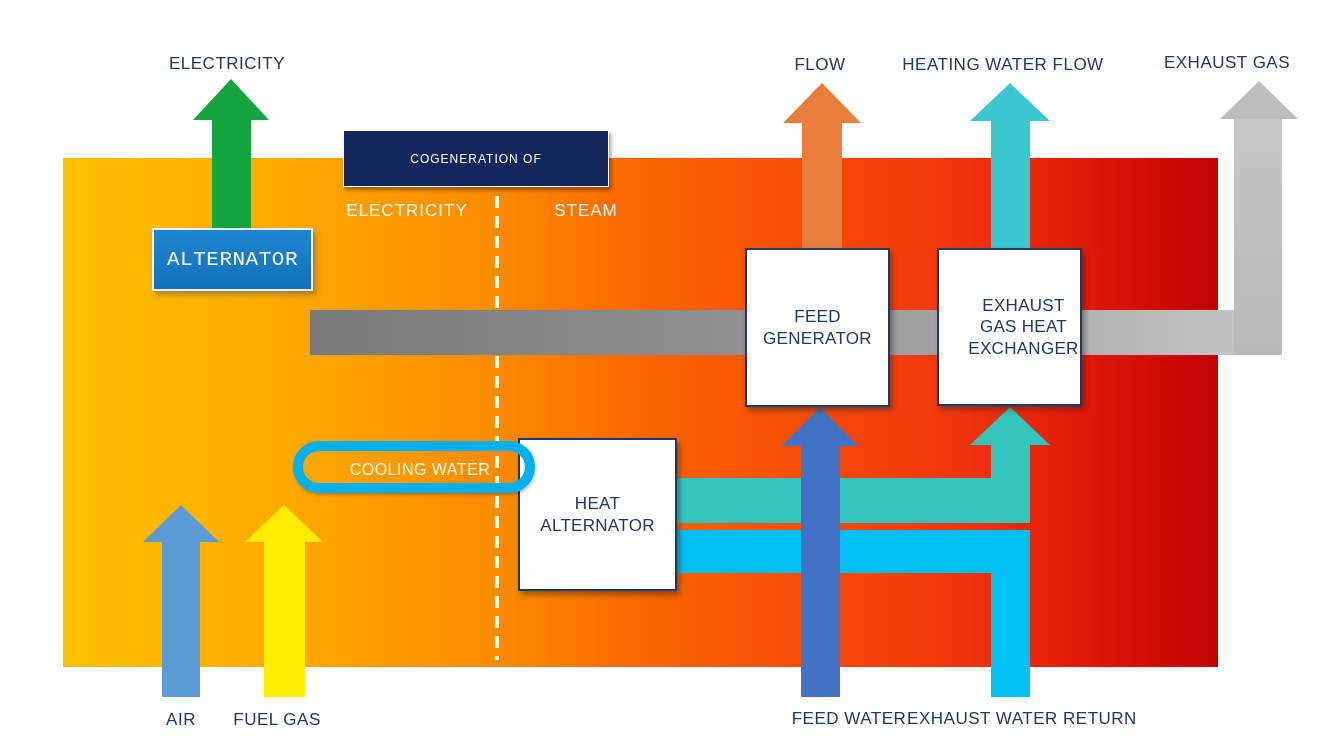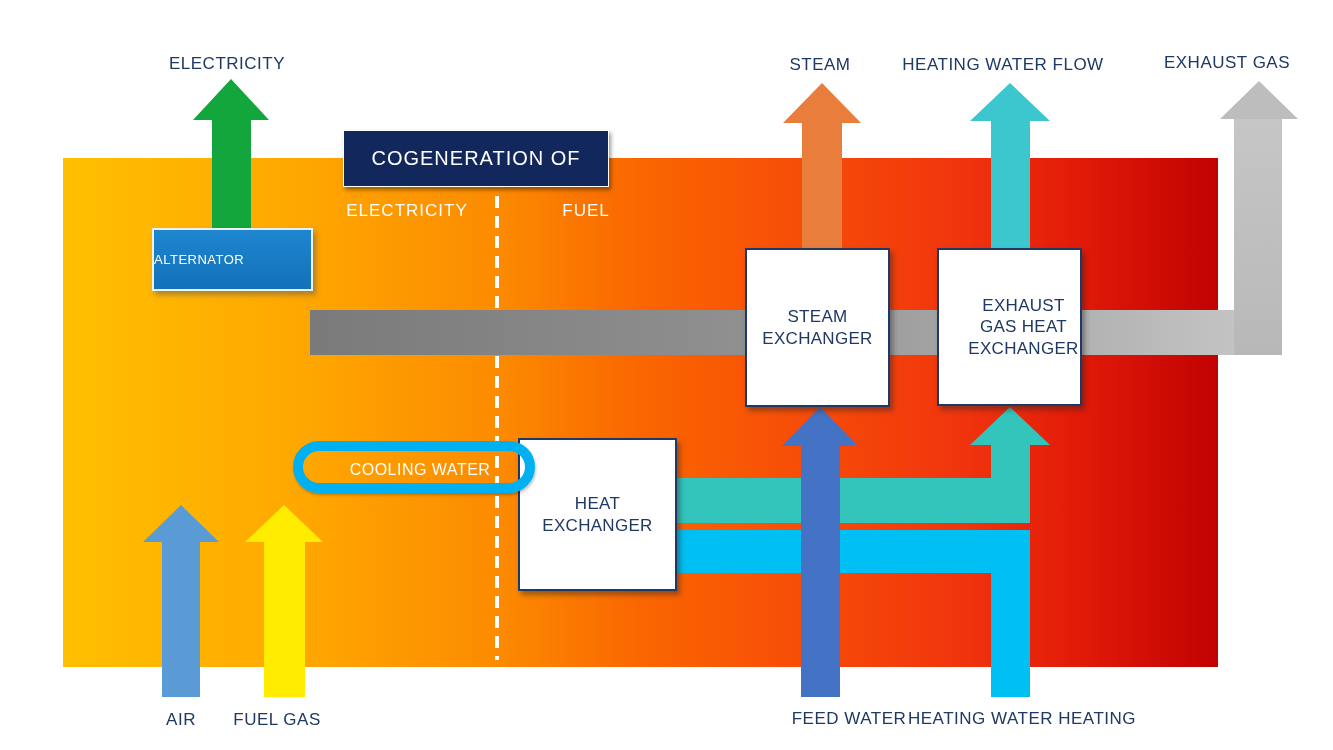--- a/index.html
+++ b/index.html
@@ -56,42 +56,42 @@
   #air-shaft{left:162px;top:541px;width:38px;height:156px;background:var(--air_blue);}
   #air-head{left:143px;top:505px;border-left:38px solid transparent;
     border-right:38px solid transparent;border-bottom:37px solid var(--air_blue);}
   #fuel-shaft{left:264px;top:541px;width:41px;height:156px;background:var(--fuel_yellow);}
   #fuel-head{left:245px;top:505px;border-left:39px solid transparent;
     border-right:39px solid transparent;border-bottom:37px solid var(--fuel_yellow);}
   
   .machine-box{
     background:linear-gradient(180deg,#1E86D0,var(--machine_blue));
     border:2px solid #F0F0F0;box-shadow:3px 4px 5px rgba(90,90,90,.5);
-    color:#fff;display:flex;align-items:center;
-    text-align:center;font-size:13px;letter-spacing:.5px;box-sizing:border-box;
+    color:#fff;display:flex;align-items:center;justify-content:center;
+    text-align:center;font-size:21px;letter-spacing:.5px;box-sizing:border-box;font-family:Liberation Mono, monospace;
   }
   #alternator{left:152px;top:228px;width:161px;height:63px;}
   #gas-engine{left:152px;top:291px;width:161px;height:205px;}
   
   .plant-box{
     background:#fff;border:2px solid var(--navy);box-shadow:3px 4px 5px rgba(40,40,40,.45);
     color:var(--navy);display:flex;align-items:center;justify-content:center;
     text-align:center;font-size:17px;letter-spacing:.3px;line-height:1.25;box-sizing:border-box;
   }
   #steam-generator{left:745px;top:248px;width:145px;height:159px;}
   #eghe{left:937px;top:248px;width:145px;height:158px;padding-left:28px;}
   #heat-exchanger{left:518px;top:438px;width:159px;height:153px;}
   #steam-generator span,#eghe span{display:block;width:112px;}
   #heat-exchanger span{display:block;width:130px;}
   
   #banner{
     left:343px;top:130px;width:266px;height:57px;background:var(--banner_bg);
     border:1px solid #ffffff;box-shadow:2px 3px 4px rgba(0,0,0,.4);
     color:#fff;display:flex;align-items:center;justify-content:center;
-    font-size:20px;letter-spacing:1px;white-space:nowrap;box-sizing:border-box;
+    font-size:12px;letter-spacing:1px;white-space:nowrap;box-sizing:border-box;
   }
   
   #cooling{
     left:293px;top:441px;width:242px;height:52px;border:10px solid var(--cooling_cyan);
     border-radius:26px;box-sizing:border-box;box-shadow:1px 2px 3px rgba(0,0,0,.25);
     display:flex;align-items:center;justify-content:center;
   }
   #cooling span{color:#fff;font-size:16px;letter-spacing:.5px;white-space:nowrap;padding-left:12px;margin-top:6px;}
   
   .lbl{
@@ -136,42 +136,42 @@
   <div id="air-shaft" class="abs"></div>
   <div id="air-head" class="abs head"></div>
 
   <div id="fuel-shaft" class="abs"></div>
   <div id="fuel-head" class="abs head"></div>
 
   <div id="alternator" class="abs machine-box">
     <span>ALTERNATOR</span>
   </div>
   <div id="steam-generator" class="abs plant-box">
-    <span>STEAM EXCHANGER</span>
+    <span>FEED GENERATOR</span>
   </div>
   <div id="eghe" class="abs plant-box">
     <span>EXHAUST GAS HEAT EXCHANGER</span>
   </div>
   <div id="heat-exchanger" class="abs plant-box">
-    <span>HEAT EXCHANGER</span>
+    <span>HEAT ALTERNATOR</span>
   </div>
 
   <div id="banner" class="abs">
     <span>COGENERATION OF</span>
   </div>
   <div class="abs zone-lbl" style="left:407px;top:201px;">ELECTRICITY</div>
-  <div class="abs zone-lbl" style="left:586px;top:201px;">FUEL</div>
+  <div class="abs zone-lbl" style="left:586px;top:201px;">STEAM</div>
 
   <div id="cooling" class="abs">
     <span>COOLING WATER</span>
   </div>
 
   <div class="abs lbl" style="left:227px;top:54px;">ELECTRICITY</div>
-  <div class="abs lbl" style="left:820px;top:55px;">STEAM</div>
+  <div class="abs lbl" style="left:820px;top:55px;">FLOW</div>
   <div class="abs lbl" style="left:1003px;top:55px;">HEATING WATER FLOW</div>
   <div class="abs lbl" style="left:1227px;top:53px;">EXHAUST GAS</div>
 
   <div class="abs lbl" style="left:181px;top:710px;">AIR</div>
   <div class="abs lbl" style="left:277px;top:710px;">FUEL GAS</div>
   <div class="abs lbl" style="left:820px;top:709px;margin-left:29px;">FEED WATER</div>
-  <div class="abs lbl" style="left:1022px;top:709px;">HEATING WATER HEATING</div>
+  <div class="abs lbl" style="left:1022px;top:709px;">EXHAUST WATER RETURN</div>
 
 </div>
 
 </body></html>

